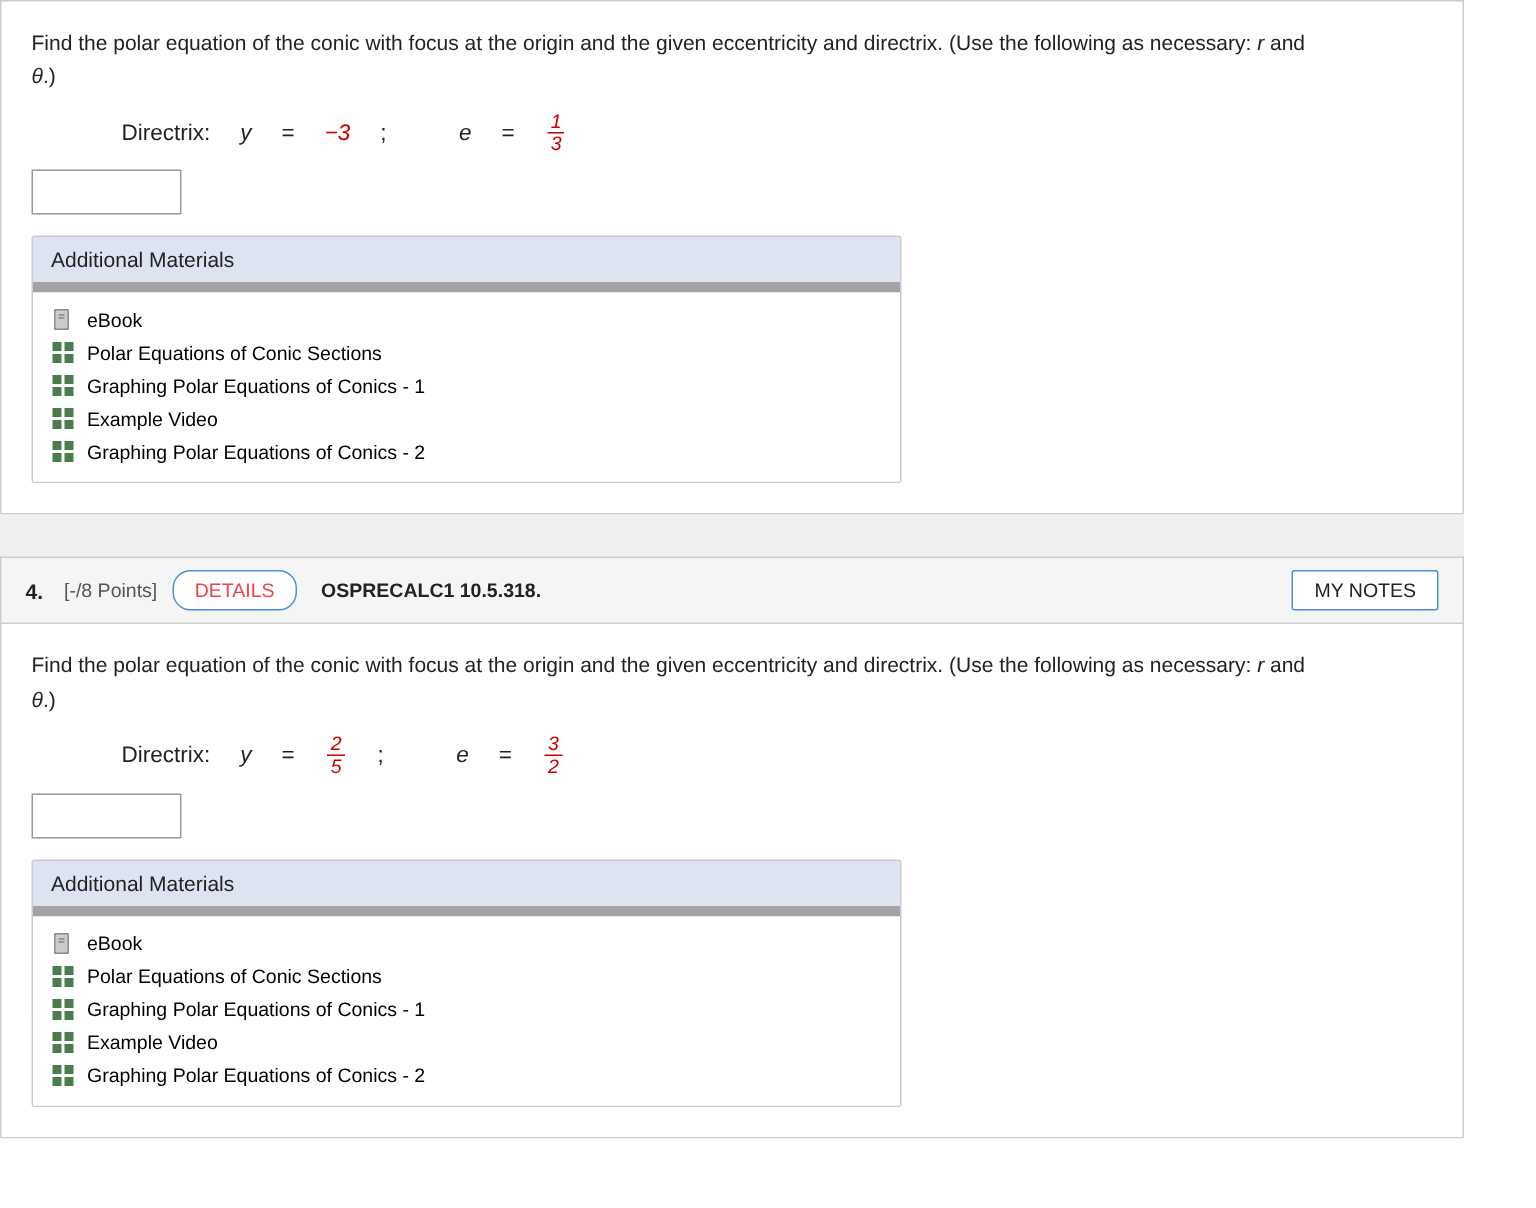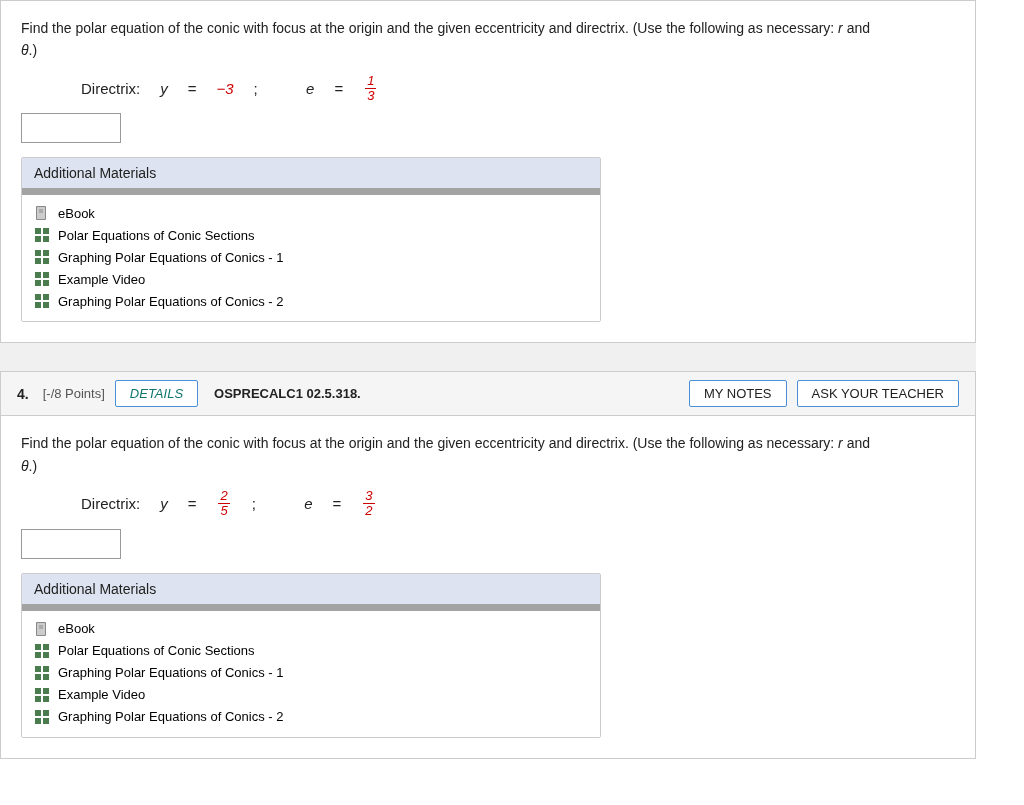--- a/index.html
+++ b/index.html
@@ -113,26 +113,25 @@
     }
     .problem-number {
       font-size: 14px;
       font-weight: bold;
       margin-right: 4px;
       white-space: nowrap;
     }
     .btn-details {
       border: 1px solid #4a90d9;
       background: #fff;
-      color: #0f766e;
+      color: #ef4444;
       padding: 5px 14px;
       font-size: 13px;
       cursor: pointer;
-      border-radius: 2px;
-      font-style: italic;
+      border-radius: 12px;
     }
     .problem-code {
       font-size: 13px;
       font-weight: bold;
       margin-left: 6px;
       margin-right: auto;
     }
     .btn-toolbar {
       border: 1px solid #4a90d9;
       background: #fff;
@@ -229,23 +228,22 @@
       </div>
     </div>
   </div>
 
   <div style="height:28px; background:#f0f0f0;"></div>
 
   <div class="problem-header">
     <span class="problem-number">4.</span>
     <span style="font-size:13px; color:#555;">[-/8 Points]</span>
     <button class="btn-details">DETAILS</button>
-    <span class="problem-code">OSPRECALC1 02.5.318.</span>
+    <span class="problem-code">OSPRECALC1 10.5.318.</span>
     <button class="btn-toolbar">MY NOTES</button>
-    <button class="btn-toolbar">ASK YOUR TEACHER</button>
   </div>
 
   <div class="problem-section">
     <div class="problem-text">
       <span>Find the polar equation of the conic with focus at the origin and the given eccentricity and directrix. (Use the following as necessary: </span><span style="font-style:italic;">r</span><span> and</span><br>
       <span style="font-style:italic;">θ</span><span>.)</span>
     </div>
 
     <div class="directrix-line">
       <span>Directrix: </span>

